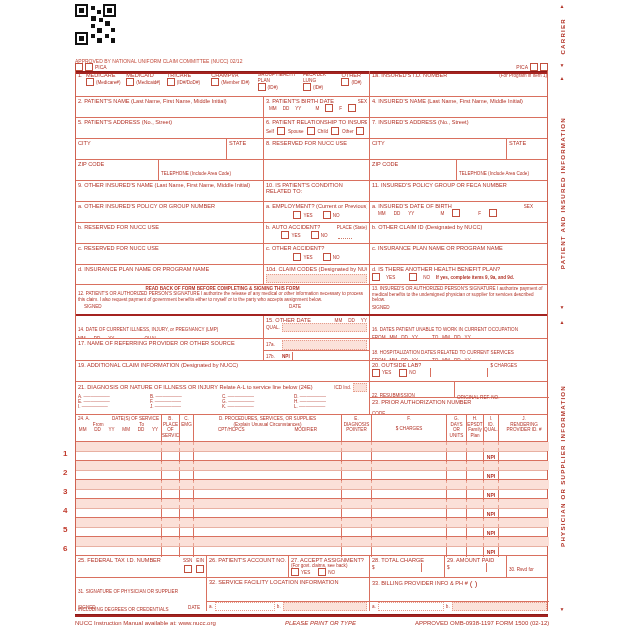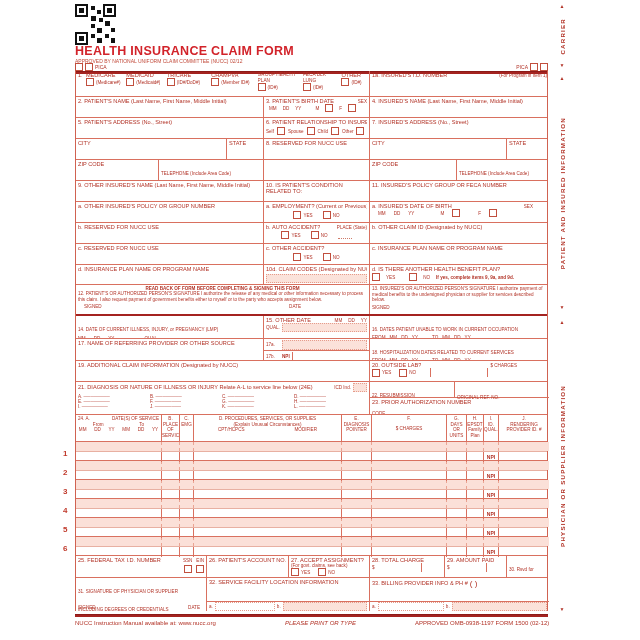--- a/index.html
+++ b/index.html
@@ -68,21 +68,20 @@
       <rect x="30" y="17" width="5" height="5" fill="#111"></rect>
       <rect x="16" y="20" width="4" height="4" fill="#111"></rect>
     <rect x="22" y="24" width="5" height="5" fill="#111"></rect>
       <rect x="36" y="24" width="4" height="4" fill="#111"></rect>
       <rect x="16" y="30" width="4" height="4" fill="#111"></rect>
     <rect x="22" y="34" width="5" height="5" fill="#111"></rect>
       <rect x="30" y="30" width="4" height="4" fill="#111"></rect>
       <rect x="36" y="34" width="4" height="5" fill="#111"></rect>
   </svg>
 
-  <div class="abs" id="title">HEALTH INSURANCE CLAIM FORM</div>
   <div class="abs" id="approved">APPROVED BY NATIONAL UNIFORM CLAIM COMMITTEE (NUCC) 02/12</div>
 
   <div class="abs" style="left:75px;top:62px;width:473px;display:flex;justify-content:space-between;align-items:center;height:9px;">
     <span class="f">
       <span class="cbs"></span>
       <span class="cbs"></span>
       <span class="s">PICA</span>
     </span>
     <span class="f">
       <span class="s">PICA</span>

